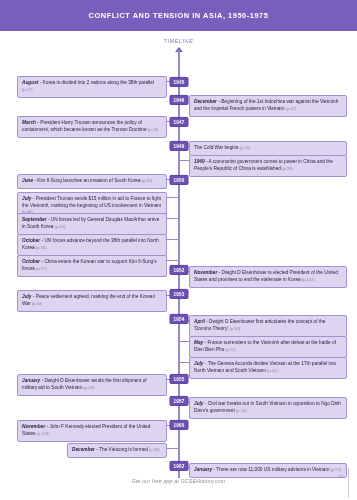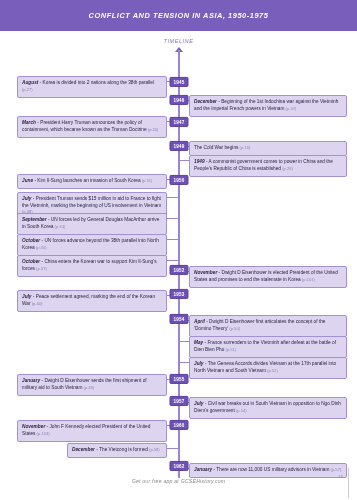--- a/index.html
+++ b/index.html
@@ -25,21 +25,20 @@
   .header-bar {
     position: absolute;
     left: 0;
     top: 0;
     width: 357px;
     height: 31px;
     background: #7a5ebc;
     display: flex;
     align-items: center;
     justify-content: center;
-    font-style: italic;
   }
   .header-title {
     color: #ffffff;
     font-size: 7.4px;
     font-weight: bold;
     letter-spacing: 0.55px;
     text-align: center;
   }
 
   

